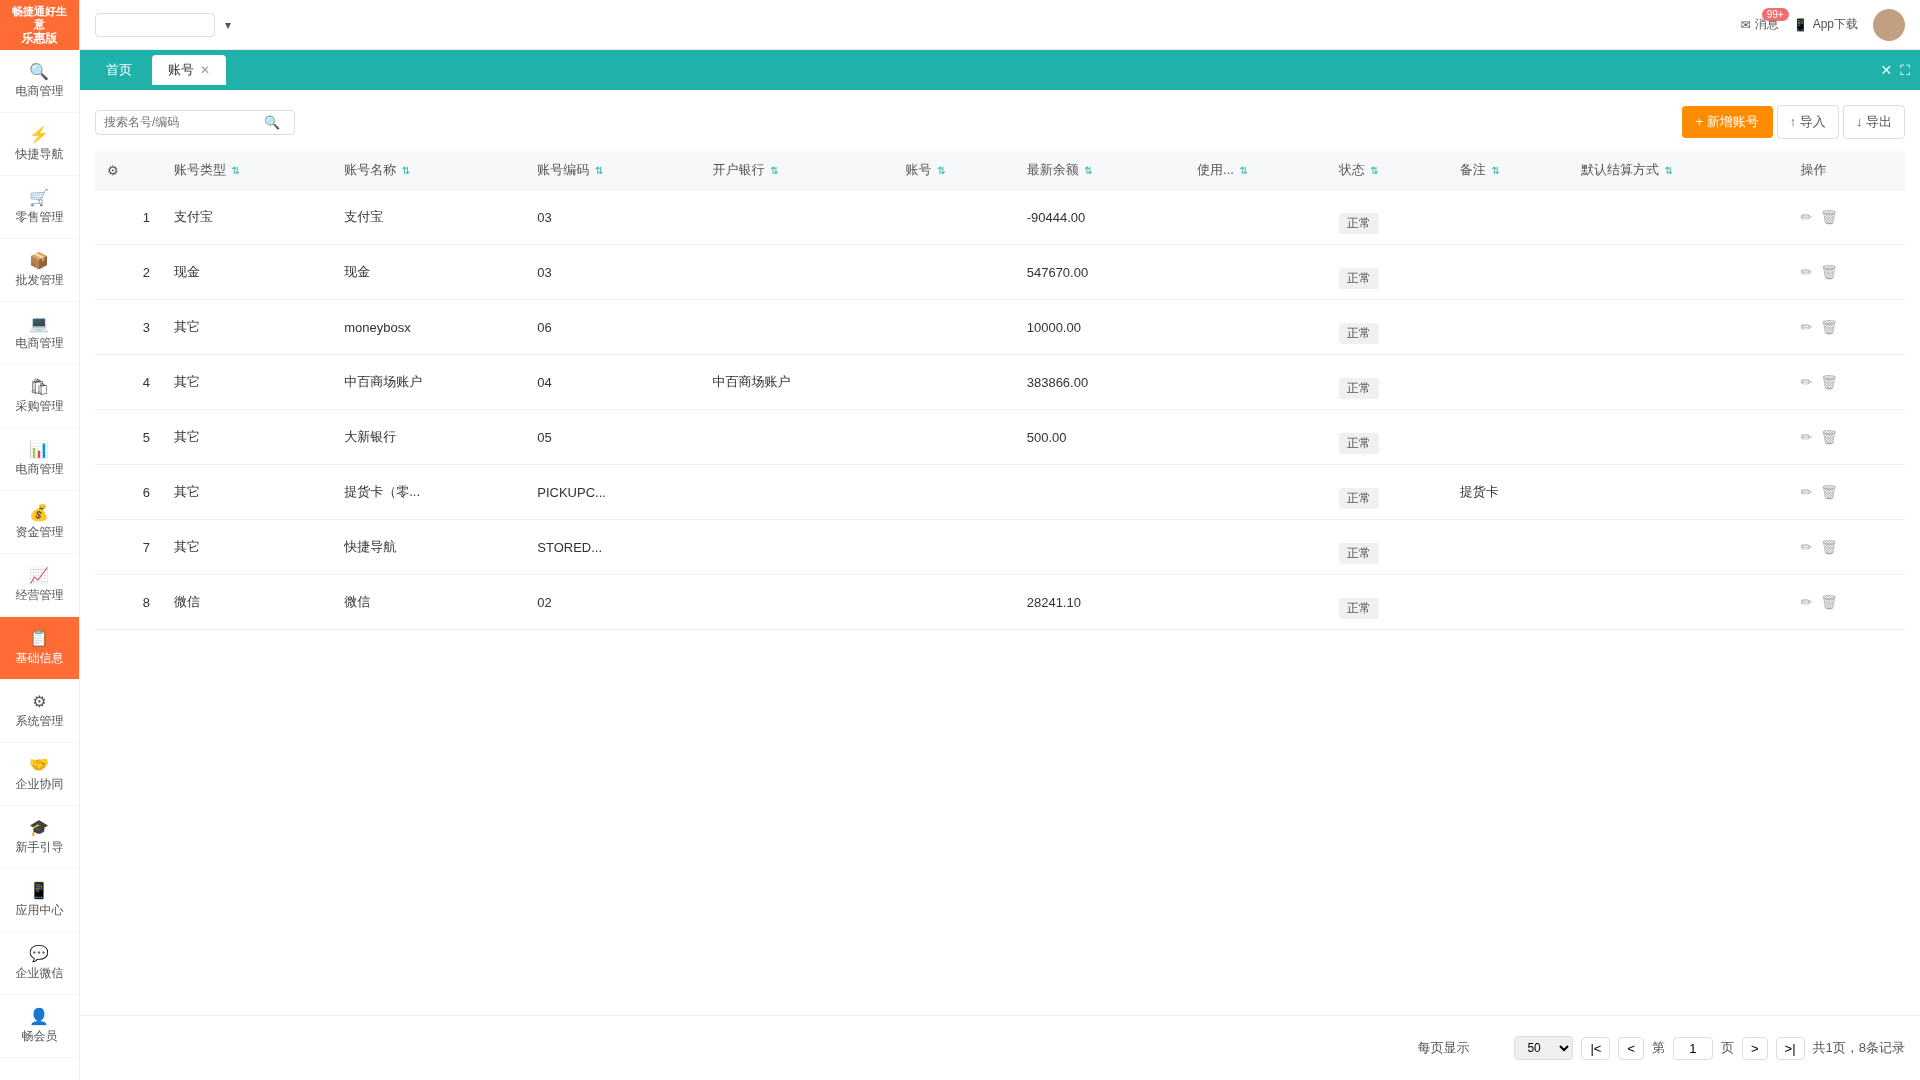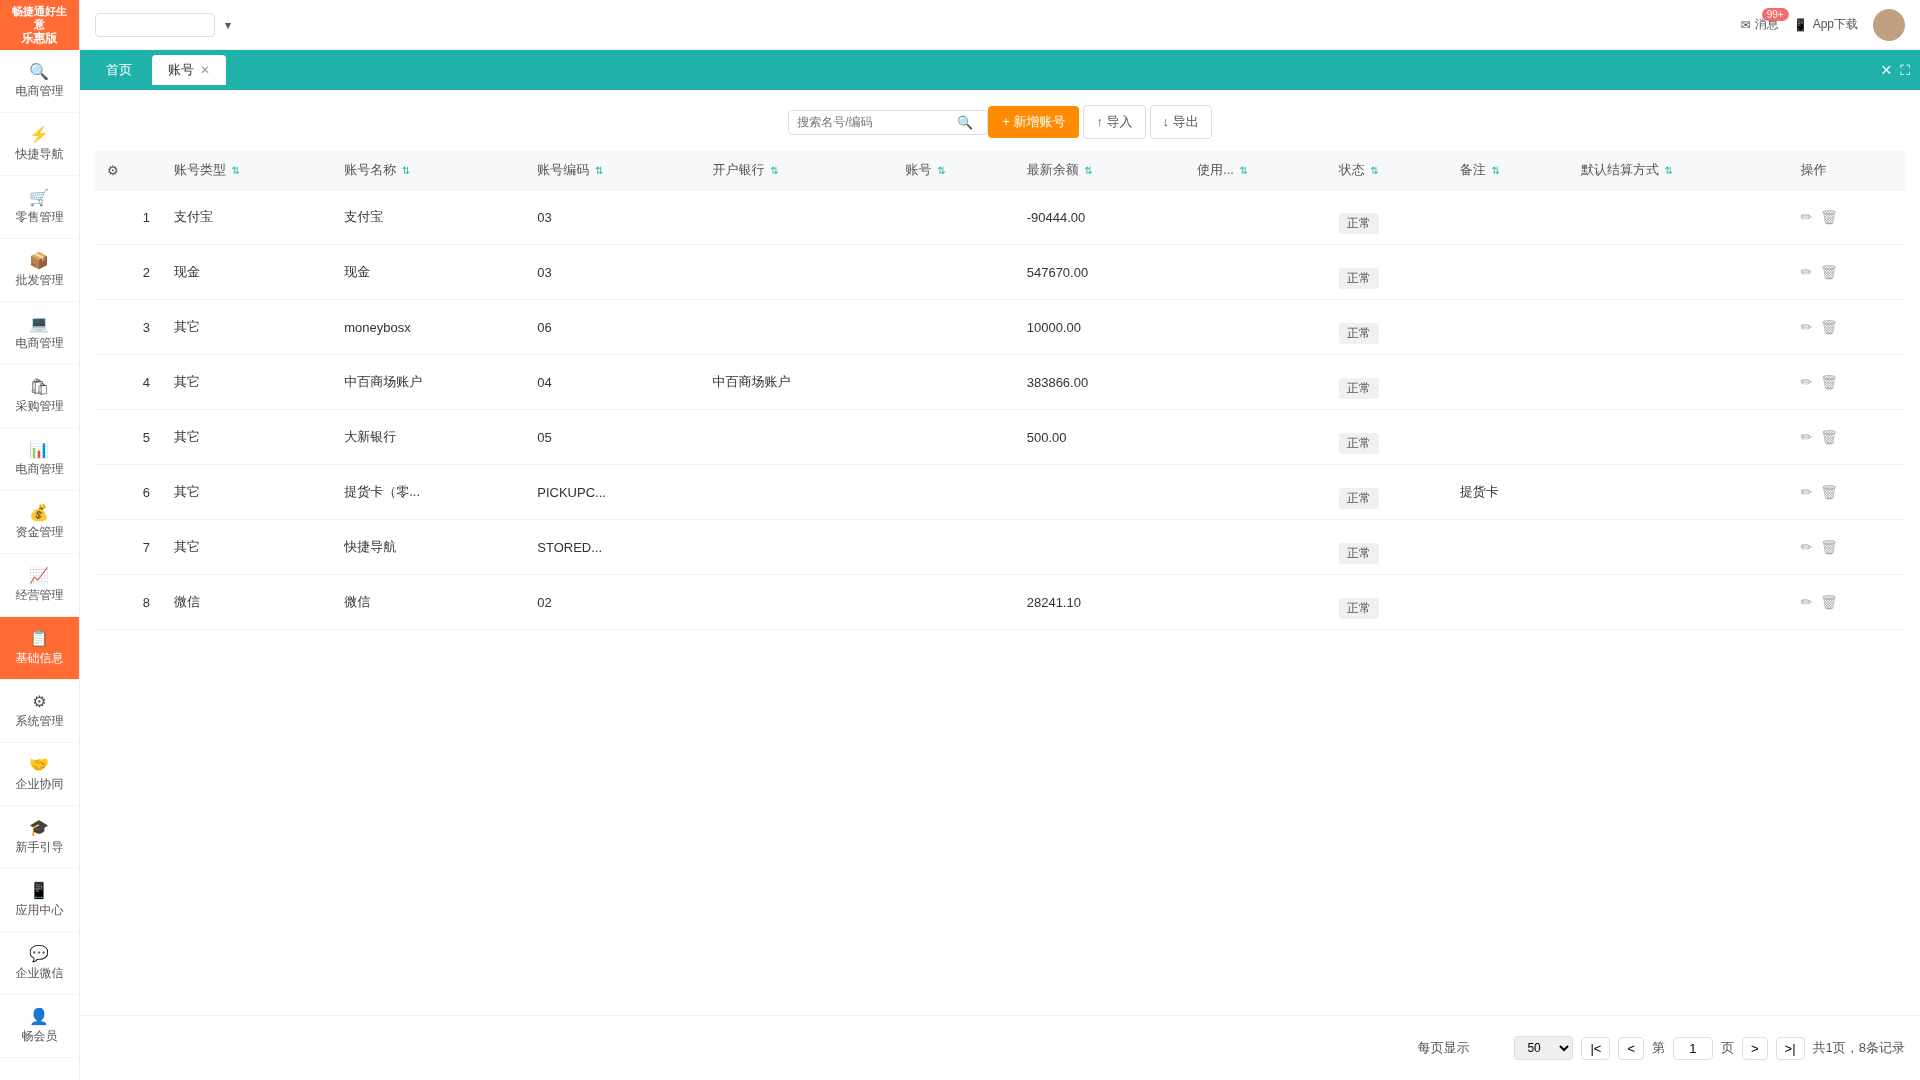--- a/index.html
+++ b/index.html
@@ -33,21 +33,21 @@
     .tab { padding: 6px 16px; cursor: pointer; font-size: 13px; color: #fff; display: flex; align-items: center; gap: 6px; border-radius: 4px 4px 0 0; }
     .tab.active { background: #fff; color: #333; }
     .tab-close { color: #999; font-size: 12px; cursor: pointer; }
     .tab-expand { margin-left: auto; display: flex; align-items: center; gap: 8px; }
     .tab-expand-btn { color: #fff; cursor: pointer; font-size: 14px; }
 
     
     .content { flex: 1; background: #fff; padding: 15px; overflow: auto; }
 
     
-    .toolbar { display: flex; align-items: center; justify-content: center; margin-bottom: 12px; }
+    .toolbar { display: flex; align-items: center; justify-content: space-between; margin-bottom: 12px; }
     .search-box { display: flex; align-items: center; border: 1px solid #ddd; border-radius: 4px; padding: 4px 8px; width: 200px; }
     .search-box input { border: none; outline: none; font-size: 12px; width: 160px; }
     .search-icon { color: #aaa; font-size: 13px; cursor: pointer; }
     .toolbar-btns { display: flex; align-items: center; gap: 4px; }
     .btn-primary { background: #ff8c00; color: #fff; border: none; border-radius: 4px; padding: 7px 14px; cursor: pointer; font-size: 13px; display: flex; align-items: center; gap: 4px; }
     .btn-secondary { background: #fff; color: #555; border: 1px solid #ddd; border-radius: 4px; padding: 7px 12px; cursor: pointer; font-size: 13px; display: flex; align-items: center; gap: 4px; }
 
     
     table { width: 100%; border-collapse: collapse; font-size: 13px; }
     thead tr { background: #f7f8fa; }

